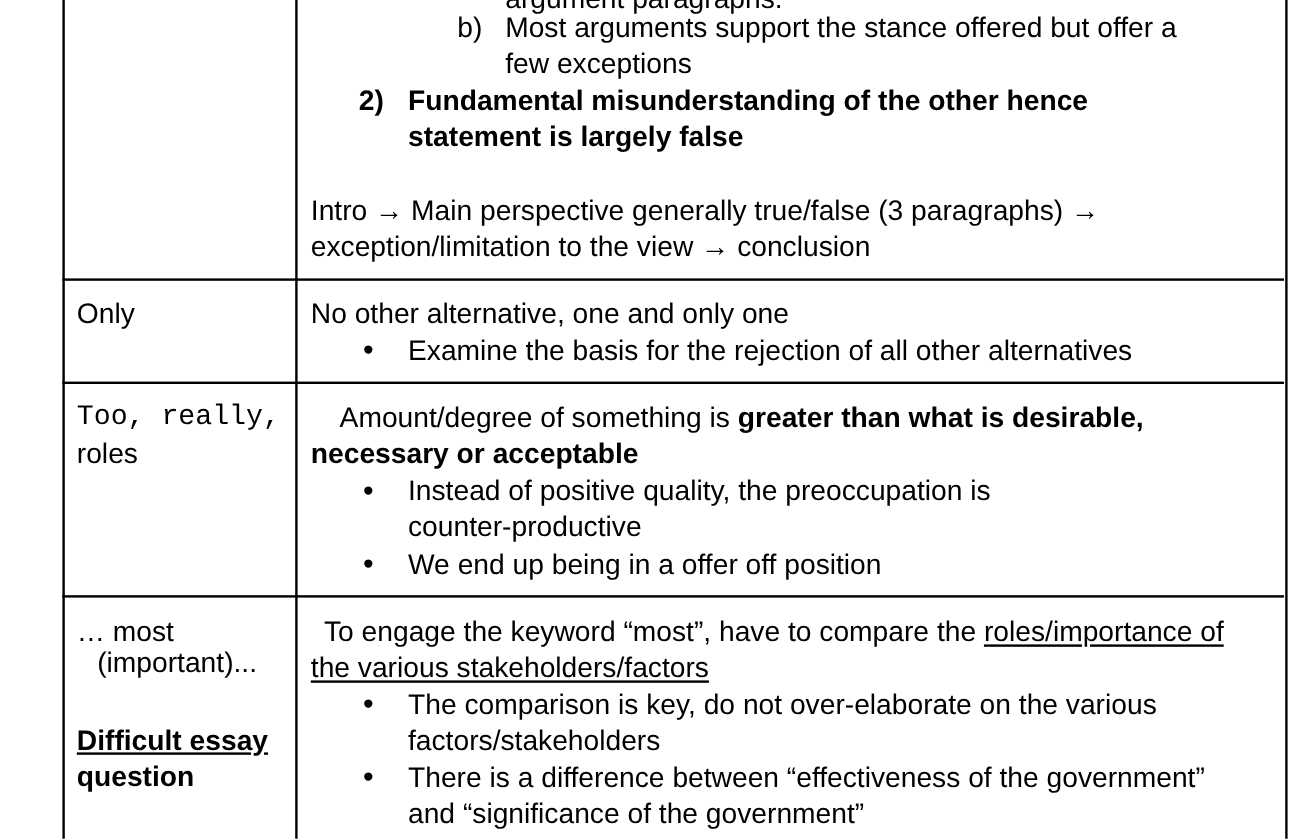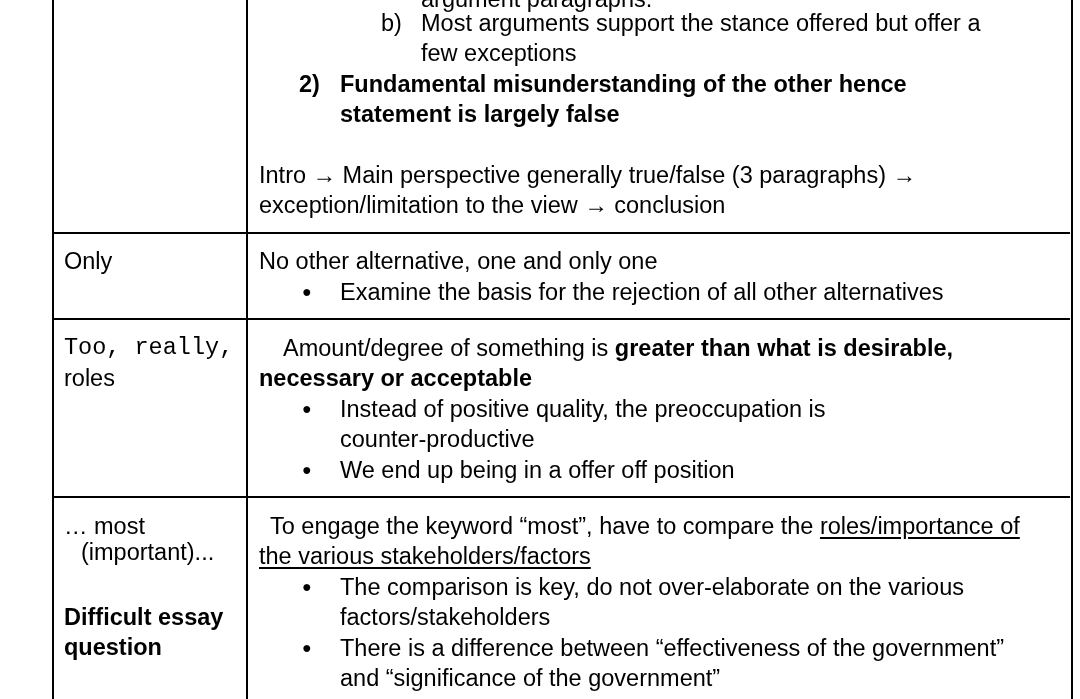--- a/index.html
+++ b/index.html
@@ -54,21 +54,21 @@
   <div class="bullet" style="left:302px; top:394px;">●</div>
   <div class="line" style="left:340px; top:394px;">Instead of positive quality, the preoccupation is</div>
   <div class="line" style="left:340px; top:424px;">counter-productive</div>
   <div class="bullet" style="left:302px; top:455px;">●</div>
   <div class="line" style="left:340px; top:455px;">We end up being in a offer off position</div>
 </div>
 
 <div>
   <div class="line" style="left:64px; top:511px;">… most</div>
   <div class="line" style="left:64px; top:537px;margin-left:17px;">(important)...</div>
-  <div class="line b" style="left:64px; top:602px;">Difficult essay</div>
+  <div class="line b" style="left:64px; top:602px;text-decoration:underline;">Difficult essay</div>
   <div class="line b" style="left:64px; top:632px;">question</div>
   <div class="line" style="left:270px; top:511px;"><span style="white-space:pre">To engage the keyword “most”, have to compare the </span><span class="u">roles/importance of</span></div>
   <div class="line u" style="left:259px; top:541px;">the various stakeholders/factors</div>
   <div class="bullet" style="left:302px; top:572px;">●</div>
   <div class="line" style="left:340px; top:572px;">The comparison is key, do not over-elaborate on the various</div>
   <div class="line" style="left:340px; top:602px;">factors/stakeholders</div>
   <div class="bullet" style="left:302px; top:633px;">●</div>
   <div class="line" style="left:340px; top:633px;">There is a difference between “effectiveness of the government”</div>
   <div class="line" style="left:340px; top:663px;">and “significance of the government”</div>
 </div>

